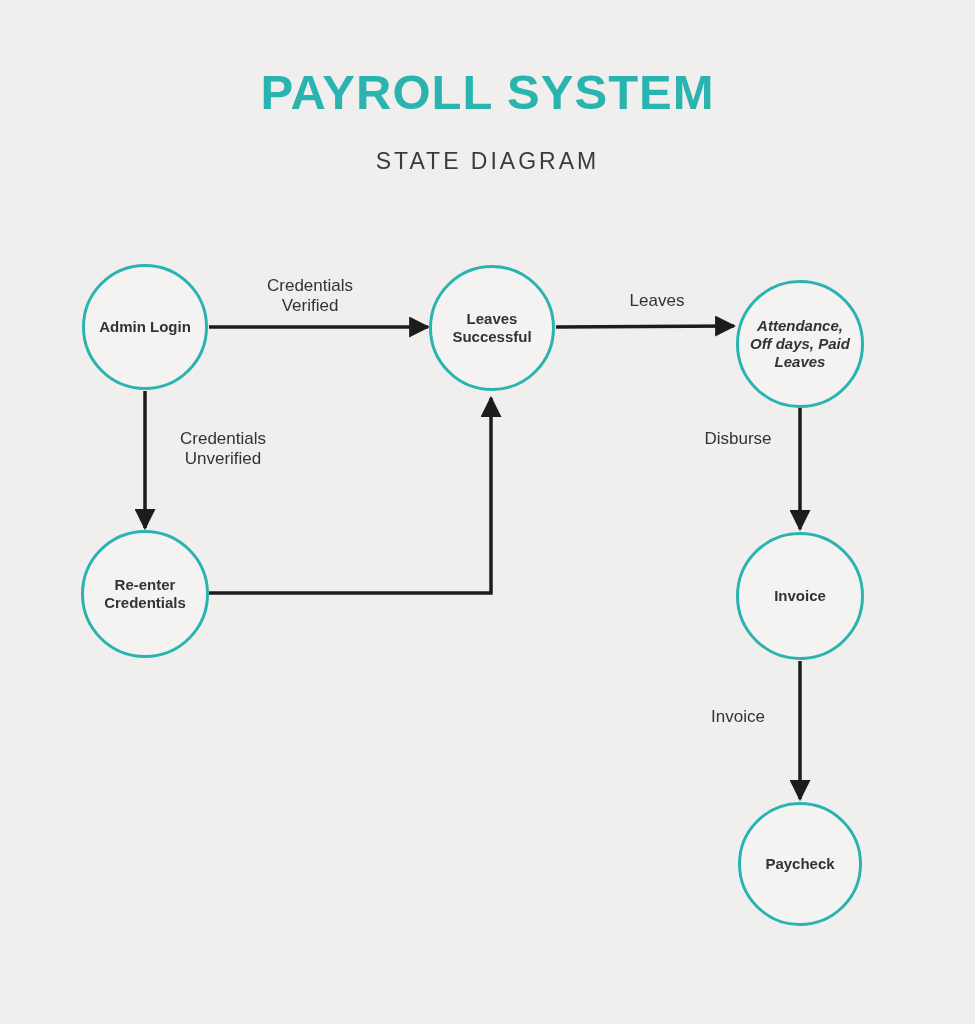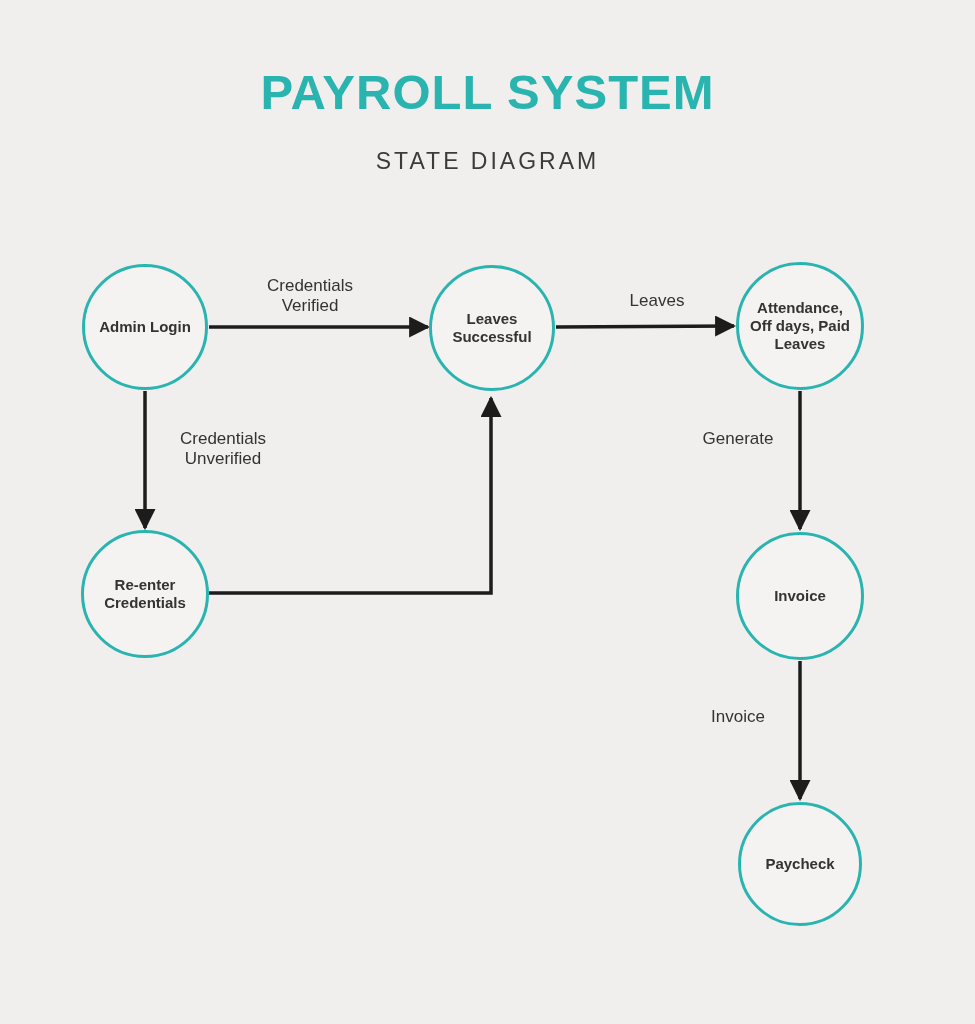--- a/index.html
+++ b/index.html
@@ -100,21 +100,21 @@
     </svg>
 
   <div id="nodes-layer">
       <div class="state-node" style="left: 82px; top: 264px; width: 126px; height: 126px;">
         <span class="node-label">Admin Login</span>
       </div>
       <div class="state-node" style="left: 429px; top: 265px; width: 126px; height: 126px;">
         <span class="node-label">Leaves
 Successful</span>
       </div>
-      <div class="state-node" style="left: 736px; top: 262px; width: 128px; height: 128px;">
+      <div class="state-node" style="left: 736px; top: 280px; width: 128px; height: 128px; font-style: italic;">
         <span class="node-label">Attendance,
 Off days, Paid
 Leaves</span>
       </div>
       <div class="state-node" style="left: 81px; top: 530px; width: 128px; height: 128px;">
         <span class="node-label">Re-enter
 Credentials</span>
       </div>
       <div class="state-node" style="left: 736px; top: 532px; width: 128px; height: 128px; justify-content: center;">
         <span class="node-label">Invoice</span>
@@ -122,16 +122,16 @@
       <div class="state-node" style="left: 738px; top: 802px; width: 124px; height: 124px; align-items: center;">
         <span class="node-label">Paycheck</span>
       </div>
     </div>
   <div id="labels-layer">
       <div class="edge-label" style="left: 310px; top: 296px;">Credentials
 Verified</div>
       <div class="edge-label" style="left: 657px; top: 301px;">Leaves</div>
       <div class="edge-label" style="left: 223px; top: 449px;">Credentials
 Unverified</div>
-      <div class="edge-label" style="left: 738px; top: 439px;">Generate</div>
+      <div class="edge-label" style="left: 738px; top: 439px;">Disburse</div>
       <div class="edge-label" style="left: 738px; top: 717px;">Invoice</div>
     </div>
 </div>
 
 </body></html>

